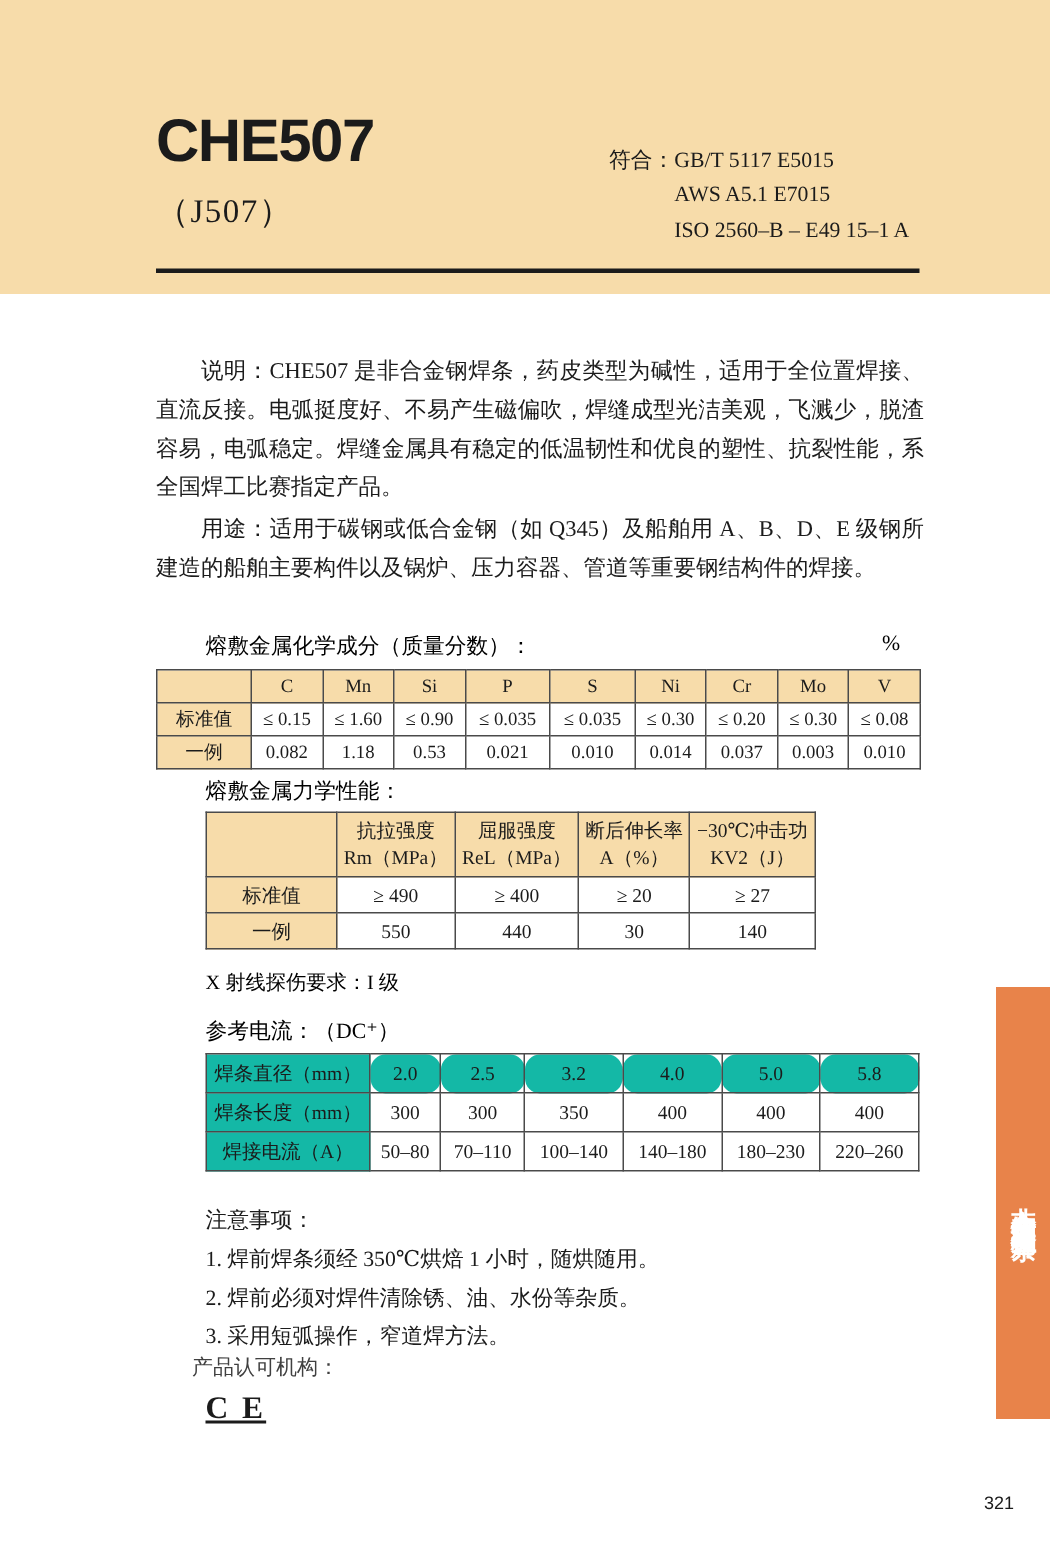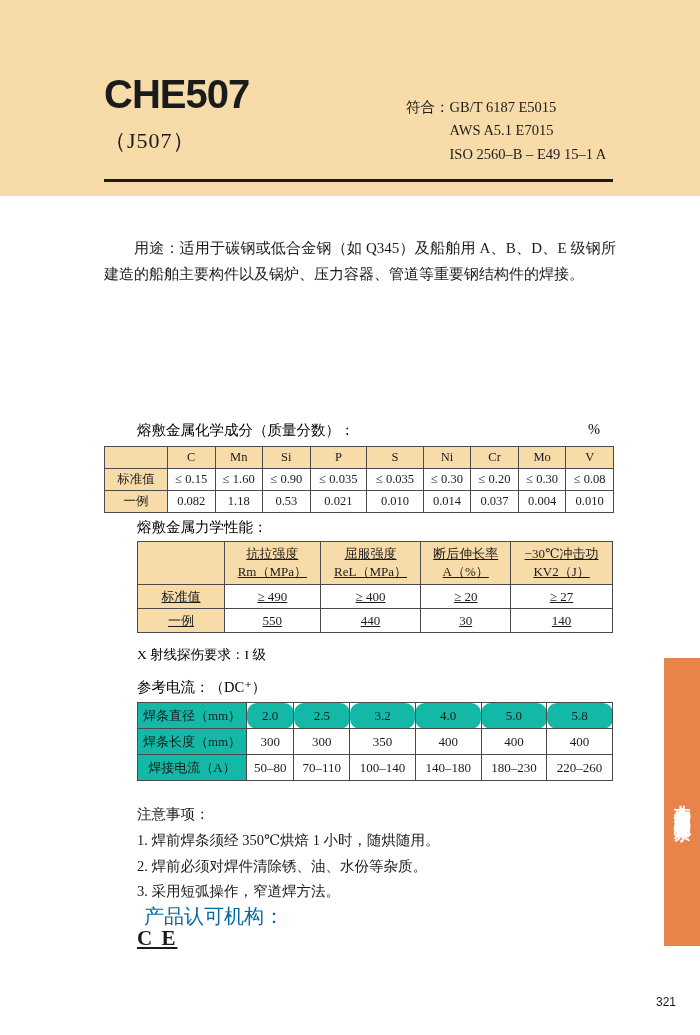--- a/index.html
+++ b/index.html
@@ -132,22 +132,21 @@
   .mech-title {
     position: absolute;
     left: 137px;
     top: 518px;
     font-size: 14.5px;
   }
   .tbl-mech {
     position: absolute;
     left: 137px;
     top: 541px;
-    width: 476px;
-    text-decoration: underline;
+    width: 407px;
   }
   .tbl-mech td {
     height: 23px;
     font-size: 13px;
   }
   .tbl-mech .hdrrow td {
     background: #f7dcaa;
     height: 42px;
     line-height: 1.35;
     font-size: 13px;
@@ -199,24 +198,24 @@
     width: 420px;
     font-size: 14.5px;
     line-height: 1.75;
     color: #1b1b1b;
   }
   .notes .nt-title {
     margin-bottom: 1px;
   }
   .cert {
     position: absolute;
-    left: 144px;
+    left: 128px;
     top: 903px;
-    font-size: 20px;
-    color: #0369a1;
+    font-size: 14px;
+    color: #404040;
   }
   .ce-mark {
     position: absolute;
     left: 137px;
     top: 926px;
     font-family: "Liberation Serif", serif;
     font-size: 21px;
     font-weight: bold;
     letter-spacing: 2px;
     color: #1b1b1b;
@@ -258,28 +257,29 @@
 <div class="page">
 
   <div class="header-band"></div>
 
   <div class="title-block">
     <div class="main-title">CHE507</div>
     <div class="sub-title">（J507）</div>
   </div>
 
   <div class="standards">
-    <div><span class="std-label">符合：</span><span>GB/T 6187 E5015</span></div>
+    <div><span class="std-label">符合：</span><span>GB/T 5117 E5015</span></div>
     <div><span style="visibility:hidden">符合：</span><span>AWS A5.1 E7015</span></div>
     <div><span style="visibility:hidden">符合：</span><span>ISO 2560–B – E49 15–1 A</span></div>
   </div>
 
   <div class="header-rule"></div>
 
   <div class="body-wrap">
+    <p class="para para-indent">说明：CHE507 是非合金钢焊条，药皮类型为碱性，适用于全位置焊接、直流反接。电弧挺度好、不易产生磁偏吹，焊缝成型光洁美观，飞溅少，脱渣容易，电弧稳定。焊缝金属具有稳定的低温韧性和优良的塑性、抗裂性能，系全国焊工比赛指定产品。</p>
     <p class="para para-indent">用途：适用于碳钢或低合金钢（如 Q345）及船舶用 A、B、D、E 级钢所建造的船舶主要构件以及锅炉、压力容器、管道等重要钢结构件的焊接。</p>
   </div>
 
   <div class="chem-title">熔敷金属化学成分（质量分数）：</div>
   <div class="chem-unit">%</div>
   <table class="tbl-chem">
     <tbody>
         <tr class="hdrrow">
       <td class="rowlabel"></td>
       <td>C</td>
@@ -306,21 +306,21 @@
     </tr>
     <tr>
       <td class="rowlabel">一例</td>
       <td>0.082</td>
       <td>1.18</td>
       <td>0.53</td>
       <td>0.021</td>
       <td>0.010</td>
       <td>0.014</td>
       <td>0.037</td>
-      <td>0.004</td>
+      <td>0.003</td>
       <td>0.010</td>
     </tr>
   </tbody>
     </table>
 
   <div class="mech-title">熔敷金属力学性能：</div>
   <table class="tbl-mech">
     <tbody>
         <tr class="hdrrow">
       <td class="rowlabel"></td>

